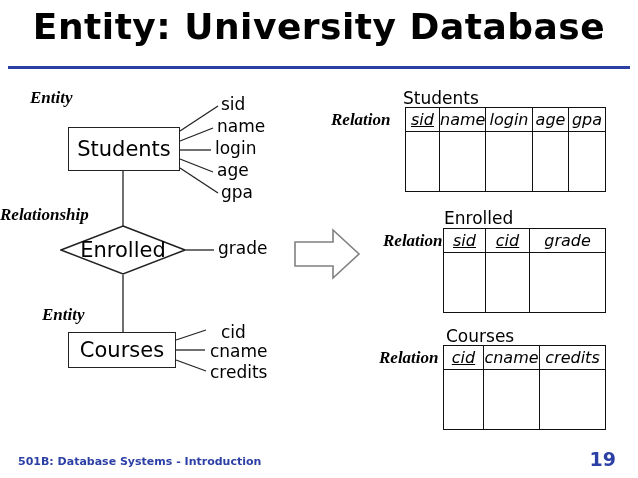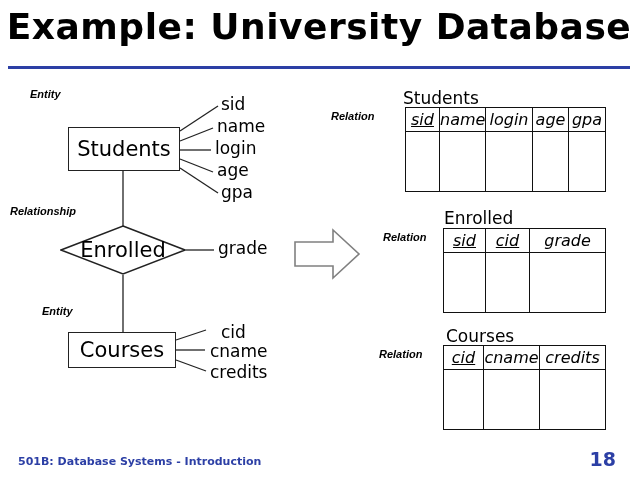--- a/index.html
+++ b/index.html
@@ -36,22 +36,22 @@
     left: 8px;
     top: 66px;
     width: 622px;
     height: 3px;
     background: #2c3fa5;
   }
 
   
   .anno {
     position: absolute;
-    font-family: Liberation Sans, sans-serif;
-    font-size: 11px;
+    font-family: Liberation Serif, serif;
+    font-size: 17px;
     font-weight: bold;
     font-style: italic;
     color: #000000;
     white-space: nowrap;
   }
 
   
   .er-box {
     position: absolute;
     border: 1.5px solid #222222;
@@ -155,21 +155,21 @@
     font-family: "DejaVu Sans", sans-serif;
     font-size: 19px;
     font-weight: bold;
     color: #2c3fa5;
     white-space: nowrap;
   }
 </style>
 </head>
 <body>
 
-<div class="slide-title">Example: University Database</div>
+<div class="slide-title">Entity: University Database</div>
 <div class="title-rule"></div>
 
 <svg class="lines-layer" viewBox="0 0 638 478" width="638" height="478" xmlns="http://www.w3.org/2000/svg">
   <g stroke="#222222" stroke-width="1.3" fill="none">
 
     <line x1="180" y1="131" x2="218" y2="106"></line>
     <line x1="180" y1="141" x2="213" y2="128"></line>
     <line x1="180" y1="150" x2="211" y2="150"></line>
     <line x1="180" y1="159" x2="213" y2="172"></line>
     <line x1="180" y1="168" x2="218" y2="193"></line>
@@ -180,21 +180,21 @@
 
     <line x1="123" y1="275" x2="123" y2="332"></line>
 
     <line x1="176" y1="340" x2="206" y2="330"></line>
     <line x1="176" y1="350" x2="205" y2="350"></line>
     <line x1="176" y1="360" x2="206" y2="371"></line>
   </g>
 </svg>
 
 <div class="anno" style="left:30px; top:88px;">Entity</div>
-<div class="anno" style="left:10px; top:205px;">Relationship</div>
+<div class="anno" style="left:0; top:205px;">Relationship</div>
 <div class="anno" style="left:42px; top:305px;">Entity</div>
 
 <div class="er-box" style="left:68px; top:127px; width:112px; height:44px;">Students</div>
 
 <div class="attr-label" style="left:221px; top:94px;">sid</div>
 <div class="attr-label" style="left:217px; top:116px;">name</div>
 <div class="attr-label" style="left:215px; top:138px;">login</div>
 <div class="attr-label" style="left:217px; top:160px;">age</div>
 <div class="attr-label" style="left:221px; top:182px;">gpa</div>
 
@@ -288,13 +288,13 @@
   <tbody>
     <tr>
       <td></td>
       <td></td>
       <td></td>
     </tr>
   </tbody>
 </table>
 
 <div class="footer-text">501B: Database Systems - Introduction</div>
-<div class="footer-page">18</div>
+<div class="footer-page">19</div>
 
 </body></html>

